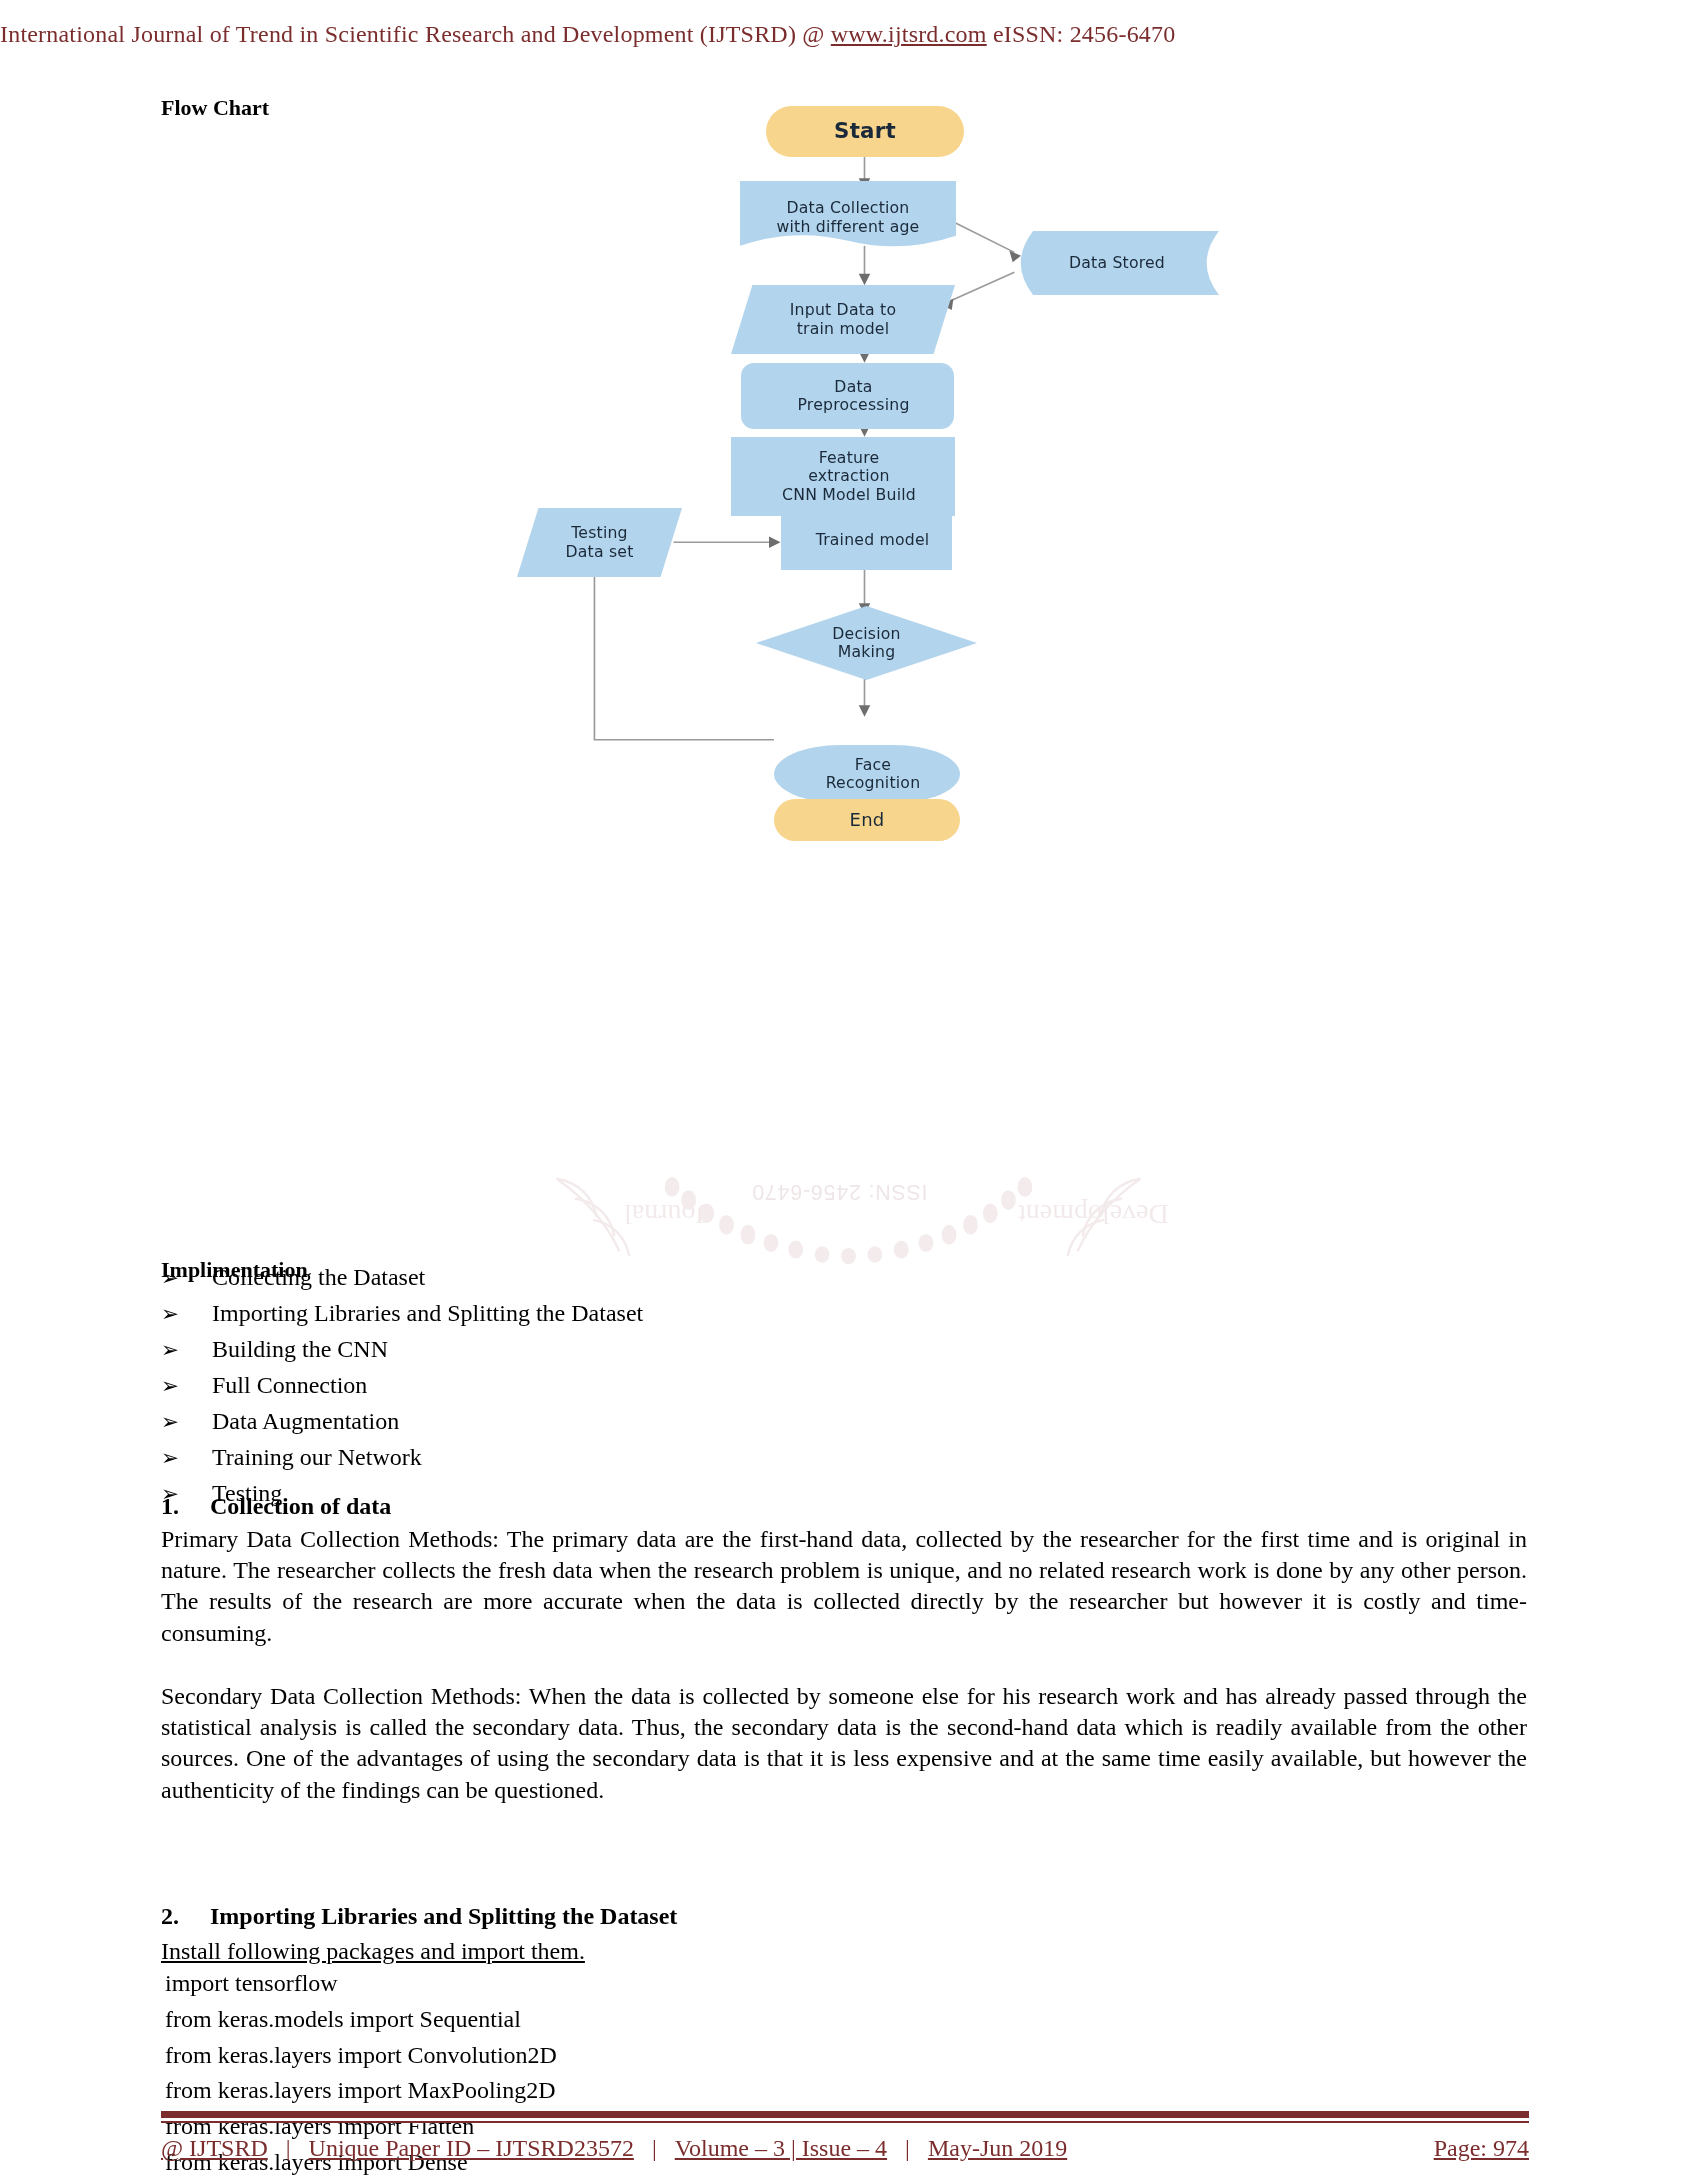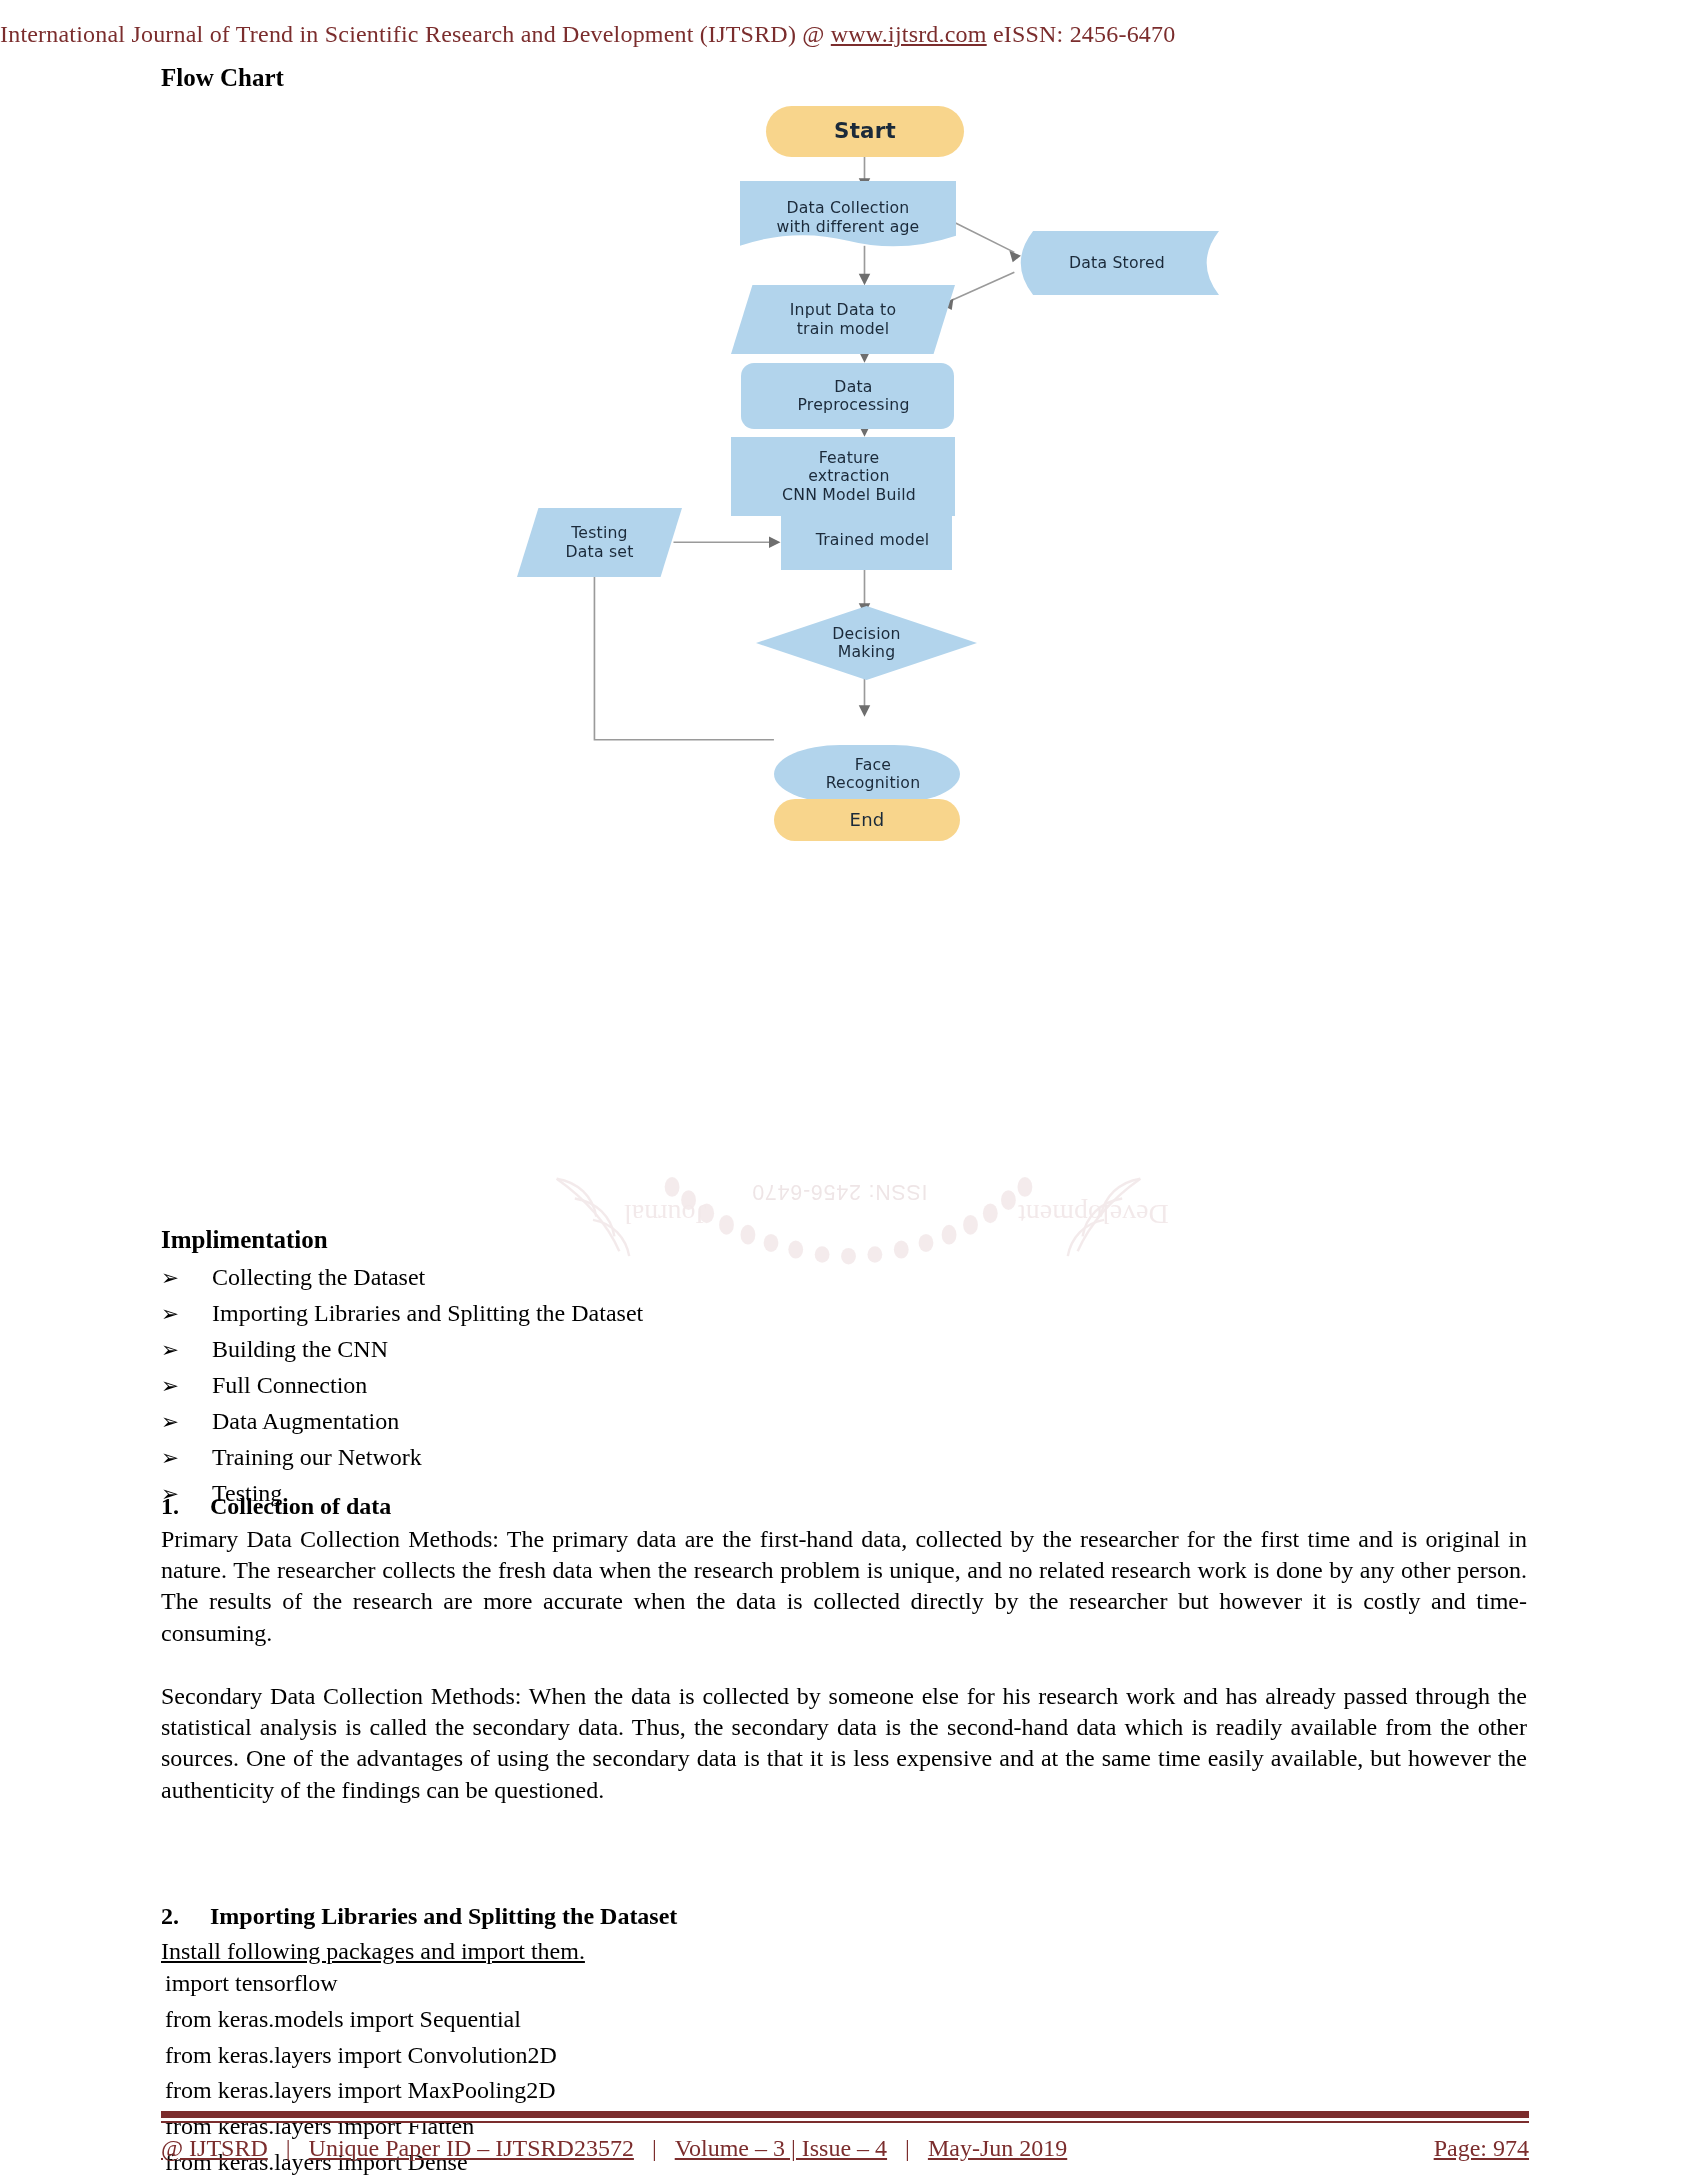--- a/index.html
+++ b/index.html
@@ -35,22 +35,23 @@
   }
   .running-head .link {
     color: #7b2d2d;
     text-decoration: underline;
   }
 
   
   .heading {
     position: absolute;
     font-weight: bold;
-    font-size: 25px;
+    font-size: 22px;
     color: #000;
+    margin-top: 31px;
   }
   #flow-chart-heading { top: 64px; left: 161px; }
 
   
   .flowchart {
     position: absolute;
     top: 89px;
     left: 494px;
     width: 741px;
     height: 1104px;

